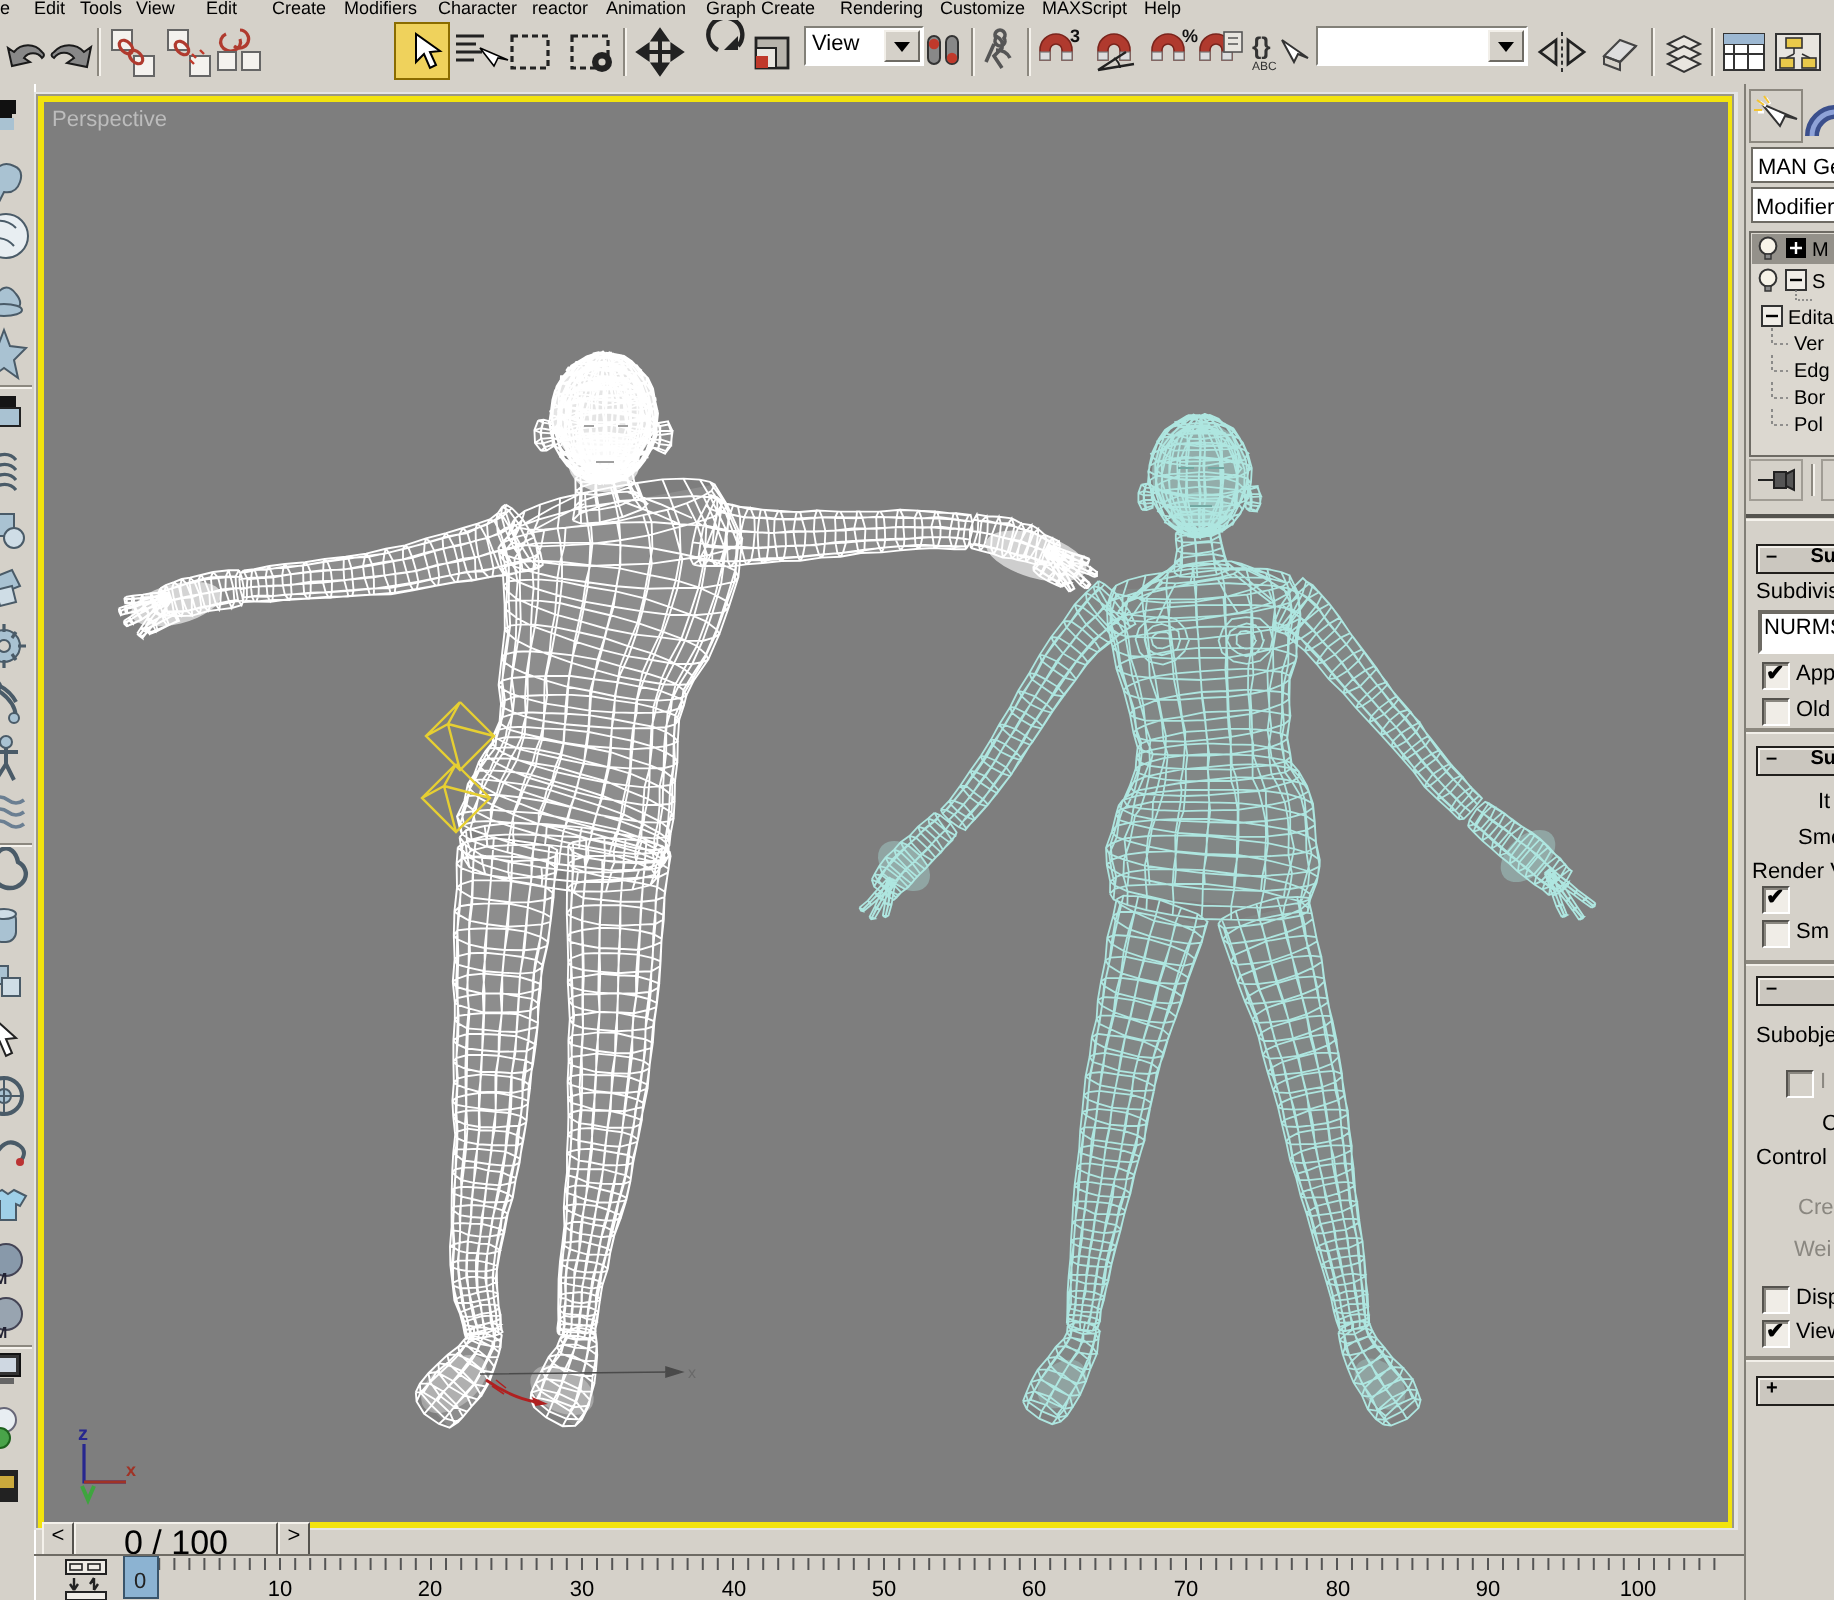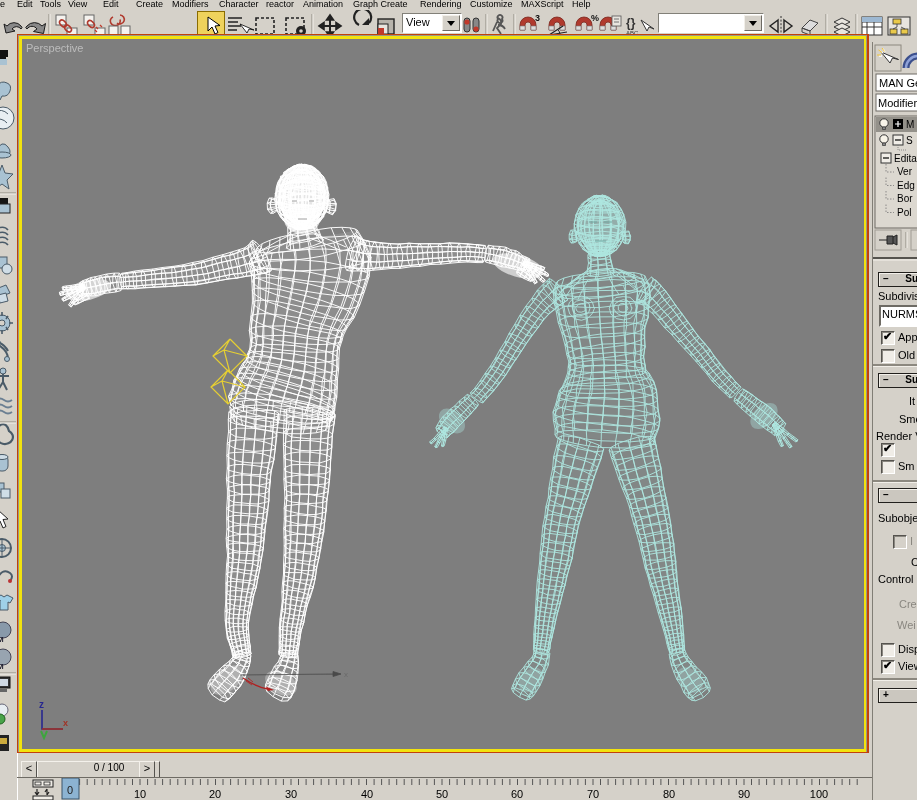--- a/index.html
+++ b/index.html
@@ -10,21 +10,21 @@
 #menubar{left:0;top:0;width:917px;height:10px;font-size:9px;color:#000;}
 #menubar span{position:absolute;top:-1px;}
 
 #toolbar{left:0;top:10px;width:917px;height:32px;}
 .combo{position:absolute;background:#fff;border-top:1px solid #828078;border-left:1px solid #828078;border-bottom:1px solid #fff;border-right:1px solid #fff;font-size:11px;}
 .combo .btn{position:absolute;right:1px;top:1px;bottom:1px;width:16px;background:#d5d1c9;border:1px solid;border-color:#f2efe9 #6e6b64 #6e6b64 #f2efe9;}
 .combo .btn:after{content:"";position:absolute;left:4px;top:5px;border:4px solid transparent;border-top:5px solid #000;}
 
 #lbar{left:0;top:42px;width:17px;height:758px;border-right:1px solid #fff;}
 
-#vpframe{left:17px;top:34px;width:852px;height:719px;background:#c2410c;}
+#vpframe{left:17px;top:46px;width:852px;height:719px;background:#e5e5e5;}
 #vpdark{position:absolute;left:1px;top:1px;width:849px;height:717px;background:#9b9884;}
 #vp{position:absolute;left:1px;top:1px;width:847px;height:716px;background:#f2e30e;}
 #vpinner{position:absolute;left:3px;top:3px;width:842px;height:710px;background:#7e7e7e;}
 #vplabel{position:absolute;left:4px;top:3px;color:#bcbcbc;font-size:11px;}
 
 #rpanel{left:872px;top:42px;width:45px;height:758px;background:#d5d1c9;border-left:1px solid #817e76;}
 .rtext{position:absolute;font-size:11px;color:#000;white-space:nowrap;}
 .cb{position:absolute;width:12px;height:12px;background:#f0ede7;border-top:1px solid #55534e;border-left:1px solid #55534e;border-bottom:1px solid #fff;border-right:1px solid #fff;box-shadow:inset 1px 1px 0 #8a8780;}
 .cb.on:after{content:"✔";position:absolute;left:1px;top:-2px;font-size:11px;font-weight:bold;color:#000;}
 .cb.dis{background:#d5d1c9;}
@@ -395,21 +395,21 @@
     <div class="cb on" style="left:8px;top:618px;"></div>
     <span class="rtext" style="left:25px;top:618px;">View</span>
     <div class="abs" style="left:0;top:636px;width:45px;height:2px;background:#8c887f;border-bottom:1px solid #f2efe9;"></div>
     <div class="abs" style="left:5px;top:646px;width:60px;height:13px;background:#cbc7bf;border:1px solid #211f1c;box-shadow:inset 1px 1px 0 #f2efe9;font-size:10px;font-weight:bold;">
       <span style="position:absolute;left:4px;top:0px;">+</span>
     </div>
 </div>
 
 <div id="slider-row" class="abs">
  <div class="raised abs" style="left:4px;top:1px;width:14px;height:15px;font-size:11px;text-align:center;">&lt;</div>
- <div class="raised abs" style="left:20px;top:1px;width:100px;height:15px;font-size:10px;text-align:center;padding-left:21px;">0 / 100</div>
+ <div class="raised abs" style="left:20px;top:1px;width:100px;height:15px;font-size:17px;text-align:center;">0 / 100</div>
  <div class="raised abs" style="left:122px;top:1px;width:14px;height:15px;font-size:11px;text-align:center;">&gt;</div>
 </div>
 <div id="trackbar" class="abs">
  <svg class="abs" style="left:0;top:0" width="855" height="22" viewBox="0 0 855 22">
       <g transform="translate(16,2)">
         <rect x="0" y="0" width="20" height="7" fill="#efece6" stroke="#222"></rect>
         <rect x="2" y="2" width="6" height="3" fill="none" stroke="#222" stroke-width="0.8"></rect>
         <rect x="11" y="2" width="6" height="3" fill="none" stroke="#222" stroke-width="0.8"></rect>
         <path d="M4,9 l0,6 m0,0 l-2,-3 m2,3 l2,-3 M14,15 l0,-6 m0,0 l-2,3 m2,3 l2,-3" stroke="#222" stroke-width="1.2" fill="none"></path>
         <rect x="0" y="16" width="20" height="4" fill="#efece6" stroke="#222"></rect>

